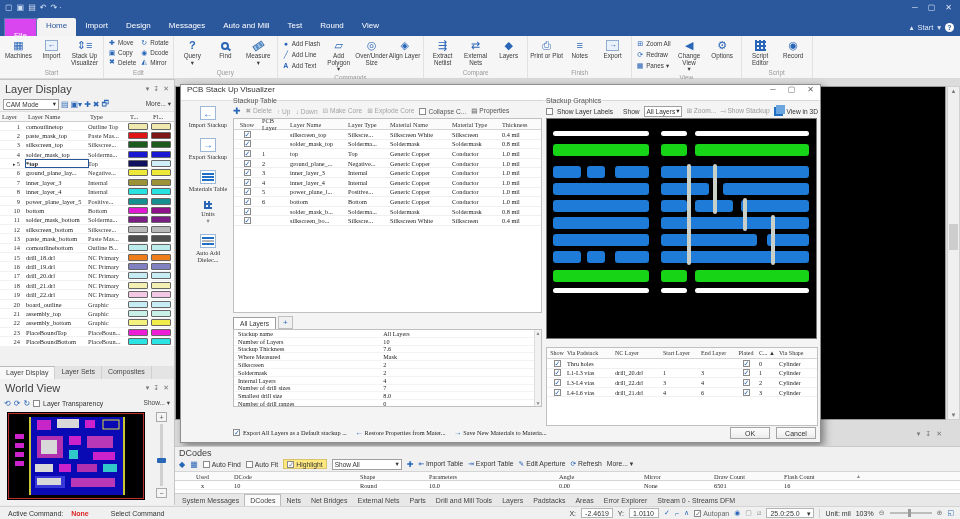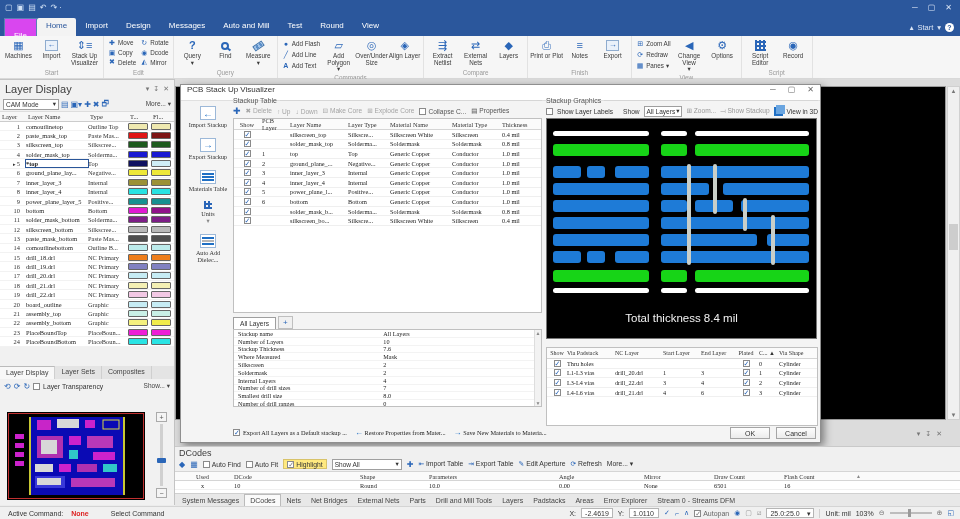--- a/index.html
+++ b/index.html
@@ -608,20 +608,28 @@
   <div class="ptabs abs">
 
       <div class="ptab active">Layer Display</div>
 
       <div class="ptab">Layer Sets</div>
 
       <div class="ptab">Composites</div>
     </div>
 
   <div class="wv abs">
+    <div class="ph">
+      <span>World View</span>
+      <span class="pico">
+        <span>▾</span>
+        <span>↧</span>
+        <span>✕</span>
+      </span>
+    </div>
     <div class="wvtb">
       <span class="tbi">⟲</span>
       <span class="tbi">⟳</span>
       <span class="tbi">↻</span>
       <span class="cb"></span>
       <span>Layer Transparency</span>
       <span class="more"><span>Show...</span> ▾</span>
     </div>
     <div class="wvprev">
       <svg width="138" height="88">
@@ -984,21 +992,20 @@
             <rect x="114" y="151" width="26" height="12" rx="3" fill="#17d417"></rect>
             <rect x="148" y="151" width="114" height="12" rx="3" fill="#17d417"></rect>
           <rect x="6" y="169" width="96" height="5" rx="2.5" fill="#ffffff"></rect>
             <rect x="114" y="169" width="26" height="5" rx="2.5" fill="#ffffff"></rect>
             <rect x="148" y="169" width="114" height="5" rx="2.5" fill="#ffffff"></rect>
           <rect x="140" y="45" width="4" height="101" rx="2" fill="#c9cfc9"></rect>
           <rect x="166" y="45" width="4" height="50" rx="2" fill="#c9cfc9"></rect>
           <rect x="196" y="79" width="4" height="33" rx="2" fill="#c9cfc9"></rect>
           <rect x="224" y="96" width="4" height="50" rx="2" fill="#c9cfc9"></rect>
         </svg>
-        <div class="total">Total thickness 8.4 mil</div>
       </div>
     </div>
 
     <div class="viat">
       <div class="vh">
         <span class="vc1">Show</span>
         <span class="vc2">Via Padstack</span>
         <span class="vc3">NC Layer</span>
         <span class="vc4">Start Layer</span>
         <span class="vc5">End Layer</span>

